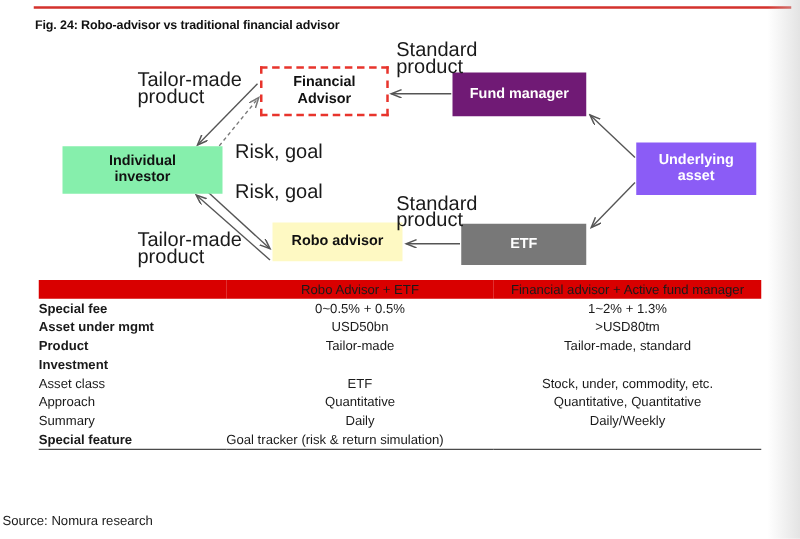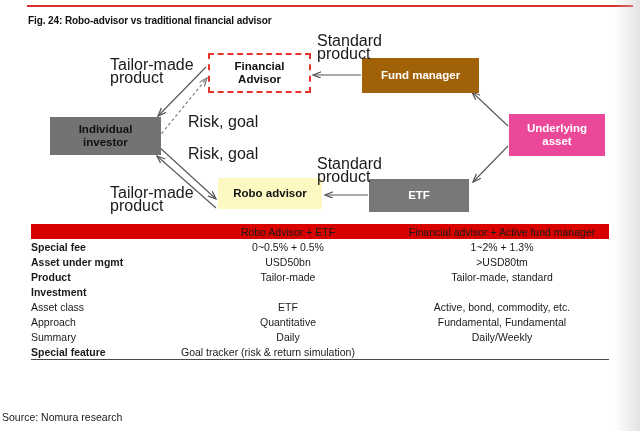--- a/index.html
+++ b/index.html
@@ -33,38 +33,38 @@
     text-align:center;
     font-size:11.5px;font-weight:bold;
     line-height:13px;
     box-sizing:border-box;
   }
   .node-fa{
     left:208px;top:19px;width:103px;height:40px;
     border:2px dashed #e8342c;background:#ffffff;color:#111;
   }
   .node-inv{
-    left:50px;top:83px;width:111px;height:38px;
-    background:#737373;color:#111;
+    left:50px;top:83px;width:128px;height:38px;
+    background:#86efac;color:#111;
   }
   .node-robo{
     left:218px;top:144px;width:104px;height:31px;
     background:#fef9c3;color:#111;
   }
   .node-fund{
-    left:362px;top:24px;width:117px;height:35px;
-    background:#a16207;color:#ffffff;
+    left:362px;top:24px;width:107px;height:35px;
+    background:#701a75;color:#ffffff;
   }
   .node-etf{
     left:369px;top:145px;width:100px;height:33px;
     background:#787878;color:#ffffff;
   }
   .node-under{
     left:509px;top:80px;width:96px;height:42px;
-    background:#ec4899;color:#ffffff;
+    background:#8b5cf6;color:#ffffff;
   }
 
   .edge-label{
     position:absolute;
     font-size:16px;line-height:13px;color:#1a1a1a;
     white-space:pre-line;
   }
   .lbl-tm-top{left:110px;top:24px;}
   .lbl-tm-bot{left:110px;top:152px;}
   .lbl-rg-top{left:188px;top:81px;}
@@ -207,26 +207,26 @@
           <td class="c-b">Tailor-made, standard</td>
         </tr>
         <tr>
           <td class="c-label bold">Investment</td>
           <td class="c-a"></td>
           <td class="c-b"></td>
         </tr>
         <tr>
           <td class="c-label indent">Asset class</td>
           <td class="c-a">ETF</td>
-          <td class="c-b">Active, bond, commodity, etc.</td>
+          <td class="c-b">Stock, under, commodity, etc.</td>
         </tr>
         <tr>
           <td class="c-label indent">Approach</td>
           <td class="c-a">Quantitative</td>
-          <td class="c-b">Fundamental, Fundamental</td>
+          <td class="c-b">Quantitative, Quantitative</td>
         </tr>
         <tr>
           <td class="c-label indent">Summary</td>
           <td class="c-a">Daily</td>
           <td class="c-b">Daily/Weekly</td>
         </tr>
         <tr class="rule-bottom">
           <td class="c-label bold">Special feature</td>
           <td class="span-left" colspan="2">Goal tracker (risk &amp; return simulation)</td>
         </tr>

